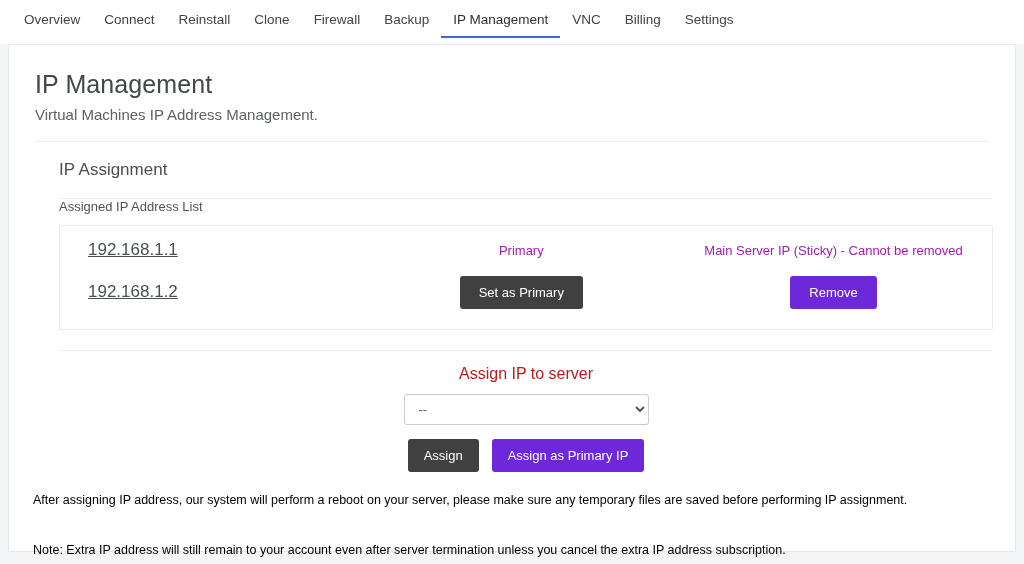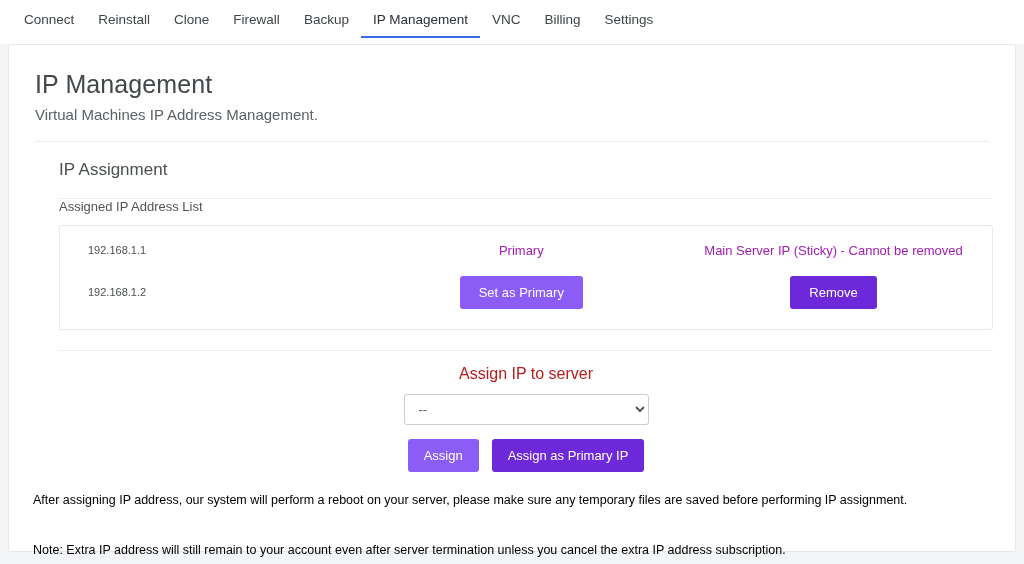--- a/index.html
+++ b/index.html
@@ -127,37 +127,37 @@
     border-radius: 2px;
     height: 105px;
     padding-top: 10px;
   }
   .ip-row {
     display: flex;
     align-items: center;
     height: 28px;
   }
   .ip-row.second { margin-top: 12px; height: 32px; }
-  .col-ip   { width: 33%; padding-left: 28px; font-size: 11px; color: #4b5053; }
+  .col-ip   { width: 33%; padding-left: 28px; font-size: 17px; color: #4b5053; text-decoration: underline; }
   .col-mid  { width: 33%; display: flex; justify-content: center; }
   .col-end  { width: 34%; display: flex; justify-content: center; }
   .col-mid .txt, .col-end .txt { font-size: 13px; color: #a21caf; }
 
   
   .btn {
     border: none;
     border-radius: 3px;
     color: #ffffff;
     font-size: 13px;
     font-family: "Liberation Sans", sans-serif;
     cursor: pointer;
     line-height: 1;
     white-space: nowrap;
   }
-  .btn-blue { background: #8b5cf6; }
+  .btn-blue { background: #404040; }
   .btn-red  { background: #6d28d9; }
   .btn-lg   { padding: 10px 19px; }
   .btn-sm   { padding: 10px 16px; }
 
   
   .assign-rule {
     height: 1px;
     background: #ededef;
     margin-top: 20px;
   }
@@ -197,20 +197,21 @@
     font-size: 12.5px;
     color: #000000;
     line-height: 16px;
   }
   .note + .note { margin-top: 34px; }
 </style>
 </head>
 <body>
 
 <div class="topnav">
+  <div class="nav-item">Overview</div>
   <div class="nav-item">Connect</div>
   <div class="nav-item">Reinstall</div>
   <div class="nav-item">Clone</div>
   <div class="nav-item">Firewall</div>
   <div class="nav-item">Backup</div>
   <div class="nav-item active">IP Management</div>
   <div class="nav-item">VNC</div>
   <div class="nav-item">Billing</div>
   <div class="nav-item">Settings</div>
 </div>

